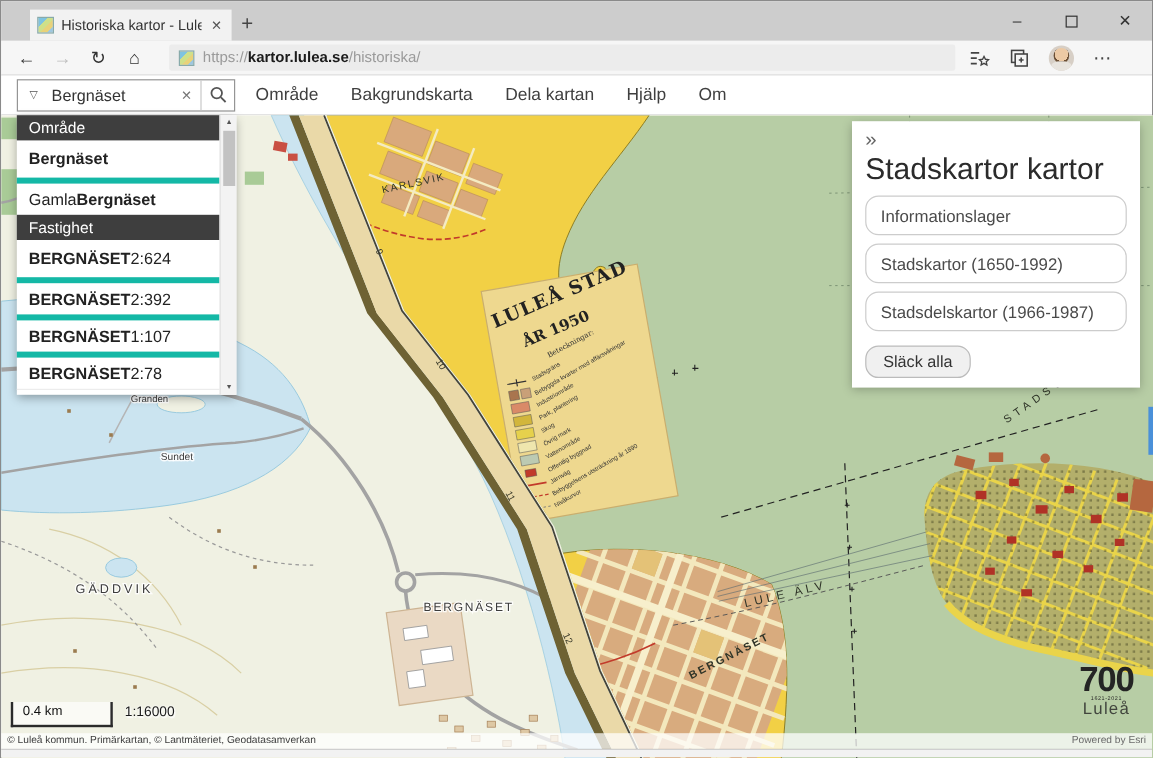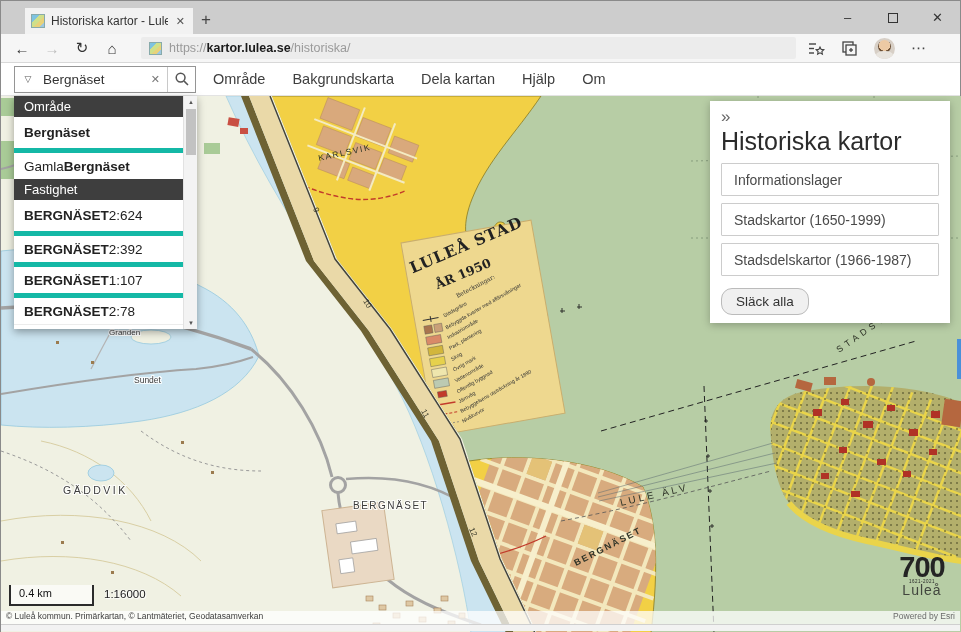--- a/index.html
+++ b/index.html
@@ -68,21 +68,21 @@
   .sg-row { height:31px; display:flex; align-items:center; padding:0 10px; font-size:13.5px; color:#222;
             border-top:5px solid #14b8a6; margin-right:14px; }
   .sg-row b { font-weight:700; }
   .sg-bottom { height:5px; border-top:1px solid #ececec; margin-right:14px; }
 
   
   .panel { position:absolute; left:709px; top:100px; width:240px; height:222px; background:#fff;
            box-shadow:0 2px 8px rgba(0,0,0,.25); padding:8px 11px; }
   .chevrons { font-size:17px; color:#666; line-height:16px; }
   .panel-title { font-size:25px; color:#2b2b2b; font-weight:400; margin-top:2px; }
-  .layer-btn { width:218px; height:33px; border:1px solid #ccc; border-radius:1px; background:#fff;
+  .layer-btn { width:218px; height:33px; border:1px solid #ccc; border-radius:11px; background:#fff;
                display:flex; align-items:center; padding:0 12px; font-size:14px; color:#4a4a4a; margin-top:7px; }
   .clear-all { display:inline-flex; align-items:center; height:27px; padding:0 14px; background:#f0f0f0;
                border:1px solid #bbb; border-radius:11px; font-size:13.5px; color:#333; margin-top:12px; }
 
   
   .scalebar { position:absolute; left:8px; top:584px; width:85px; height:21px;
               background:rgba(255,255,255,.65); border:2px solid #2b2b2b; border-top:none;
               font-size:11px; color:#111; padding:2px 0 0 8px; }
   .ratio { position:absolute; left:103px; top:587px; font-size:11.5px; color:#1a1a1a;
            text-shadow:0 0 2px #fff,0 0 2px #fff,1px 1px 1px #fff; }
@@ -481,23 +481,23 @@
     <div class="sg-bottom"></div>
     <div class="sg-scroll">
       <div class="sg-arrow" style="top:0">▲</div>
       <div class="sg-thumb"></div>
       <div class="sg-arrow" style="bottom:0">▼</div>
     </div>
   </div>
 
   <div class="panel">
     <div class="chevrons">»</div>
-    <div class="panel-title">Historiska kartor</div>
+    <div class="panel-title">Stadskartor kartor</div>
     <div class="layer-btn">Informationslager</div>
-    <div class="layer-btn">Stadskartor (1650-1999)</div>
+    <div class="layer-btn">Stadskartor (1650-1992)</div>
     <div class="layer-btn">Stadsdelskartor (1966-1987)</div>
     <div class="clear-all">Släck alla</div>
   </div>
 
   <div class="scalebar"><span>0.4 km</span></div>
   <div class="ratio">1:16000</div>
 
   <div class="logo400">
     <div class="n">700</div>
     <div class="y">1621-2021</div>

